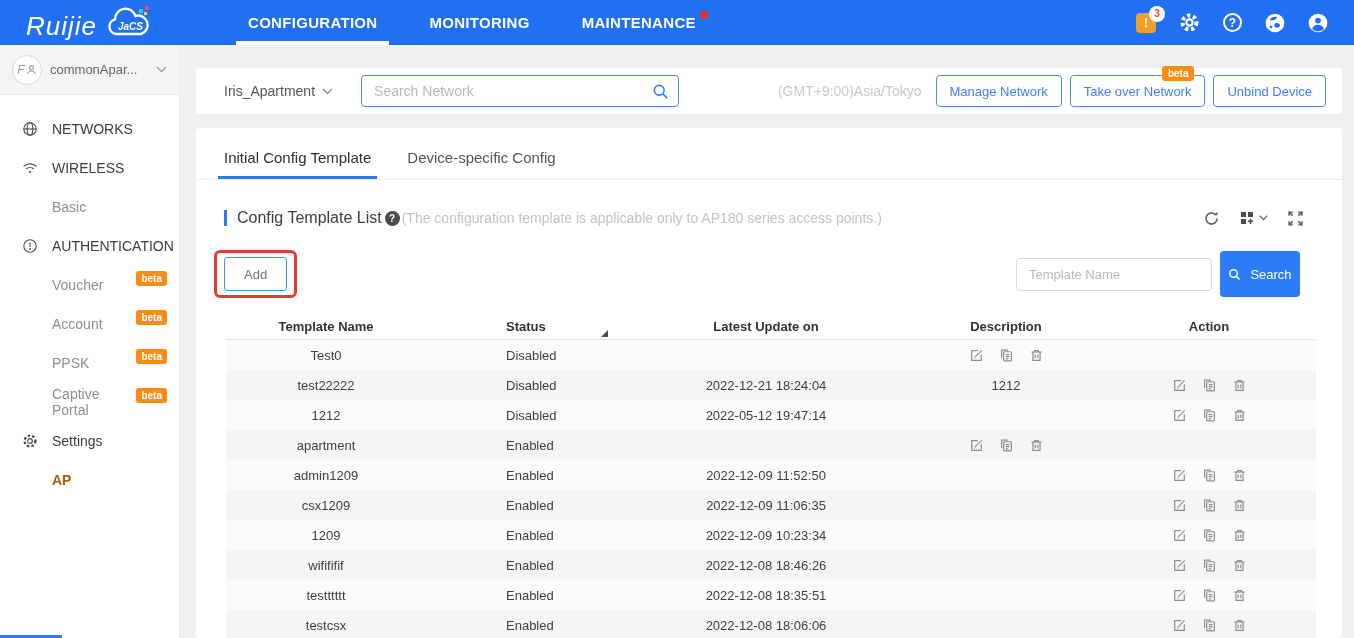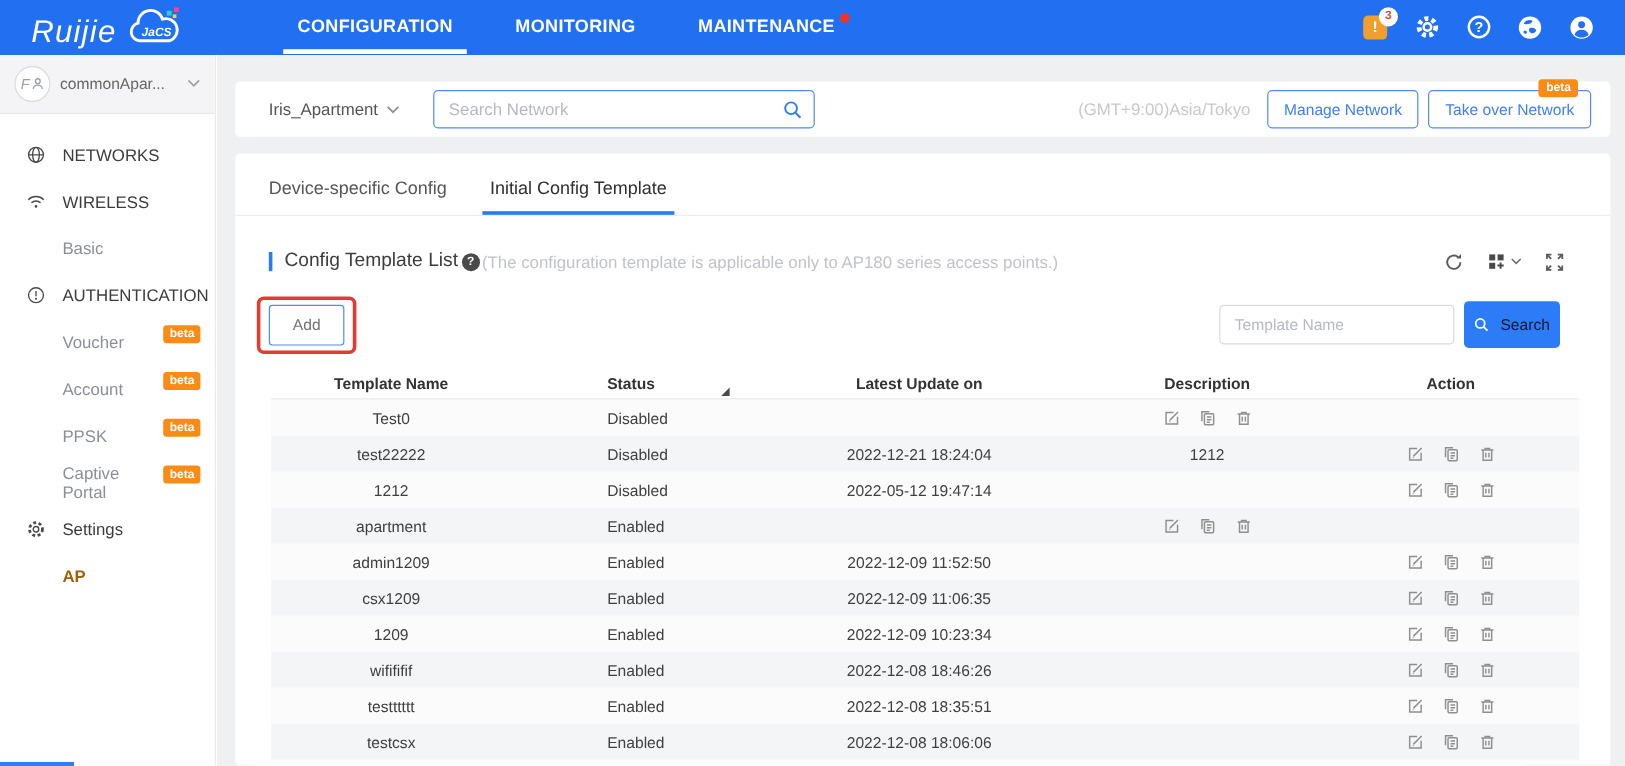--- a/index.html
+++ b/index.html
@@ -84,22 +84,22 @@
   .hicon { cursor:pointer; display:flex; align-items:center; gap:4px; }
 
   .toolbar { display:flex; align-items:center; padding:24px 42px 0 28px; }
   .add-wrap { position:relative; display:inline-block; }
   .add-btn { height:34px; padding:0 19px; background:#fff; border:1px solid #4c8df5;
     border-radius:3px; color:#737373; font-size:13px; cursor:pointer; font-family:inherit; }
   .add-anno { position:absolute; top:-7px; bottom:-7px; left:-10px; right:-10px;
     border:3px solid #e23b30; border-radius:6px; pointer-events:none; }
   .tpl-input { margin-left:auto; width:196px; height:33px; border:1px solid #d9d9d9;
     border-radius:4px; padding:0 12px; font-size:13px; color:#333; outline:none; }
-  .search-btn { margin-left:8px; height:39px; width:80px; background:#2d7cf7; border:none;
-    border-radius:4px; color:#0f172a; font-size:13px; display:flex; align-items:center;
+  .search-btn { margin-left:8px; height:46px; width:80px; background:#2d7cf7; border:none;
+    border-radius:4px; color:#ffffff; font-size:13px; display:flex; align-items:center;
     justify-content:center; gap:9px; cursor:pointer; font-family:inherit; }
 
   .table { margin:16px 26px 0 30px; }
   .thead-row,.trow { display:grid; grid-template-columns:200px 200px 280px 200px 206px;
     align-items:center; }
   .thead-row { height:27px; font-weight:bold; font-size:13px; color:#333;
     border-bottom:1px solid #e3e5e9; }
   .trow { height:30px; font-size:13px; color:#3f3f3f; background:#fbfbfc; }
   .trow:nth-child(even) { background:#f4f5f7; }
   .c-name,.c-upd,.c-desc { text-align:center; }
@@ -261,27 +261,28 @@
             <path d="M10.3 10.3L14.2 14.2"></path>
         </svg>
       </span>
     </div>
     <span class="tz">(GMT+9:00)Asia/Tokyo</span>
     <button class="btn-outline">Manage Network</button>
     <button class="btn-outline">
       <span>Take over Network</span>
       <span class="beta-float">beta</span>
     </button>
+    <button class="btn-outline">Unbind Device</button>
   </div>
 
   <div class="card main-card">
 
     <div class="tabs">
+      <div class="tab active">Initial Config Template</div>
       <div class="tab">Device-specific Config</div>
-      <div class="tab active">Initial Config Template</div>
     </div>
 
     <div class="section-head">
       <span class="sec-bar"></span>
       <span class="sec-title">Config Template List</span>
       <span class="help-dot">?</span>
       <span class="sec-note">(The configuration template is applicable only to AP180 series access points.)</span>
       <div class="head-icons">
         <span class="hicon">
           <svg width="17" height="17" viewBox="0 0 16 16" fill="none">

